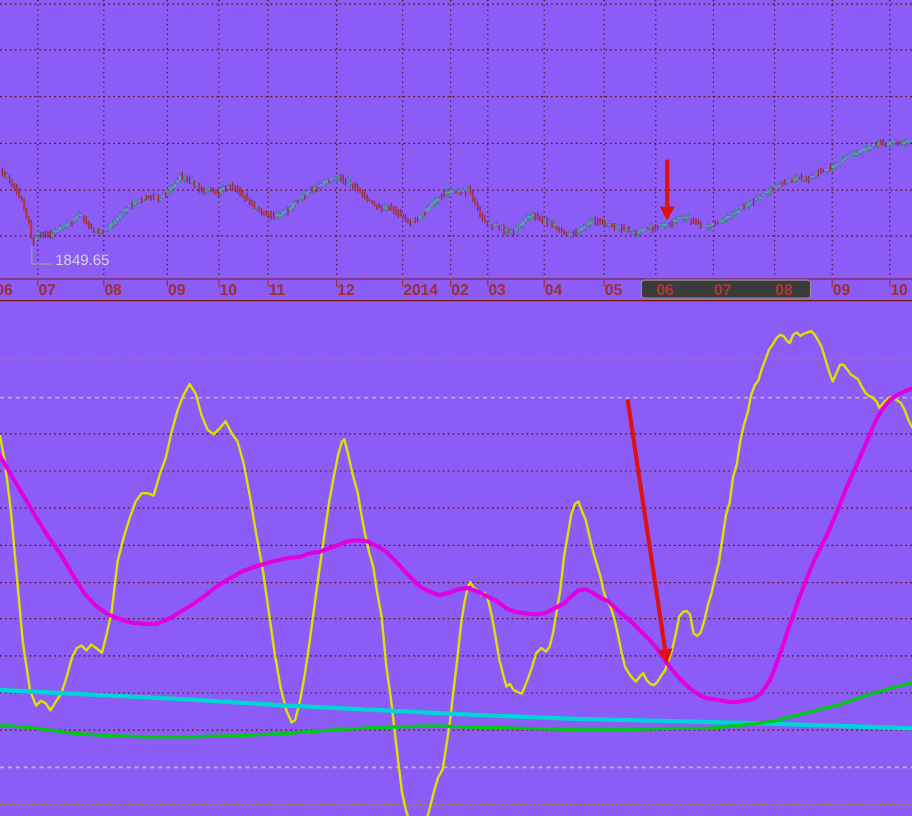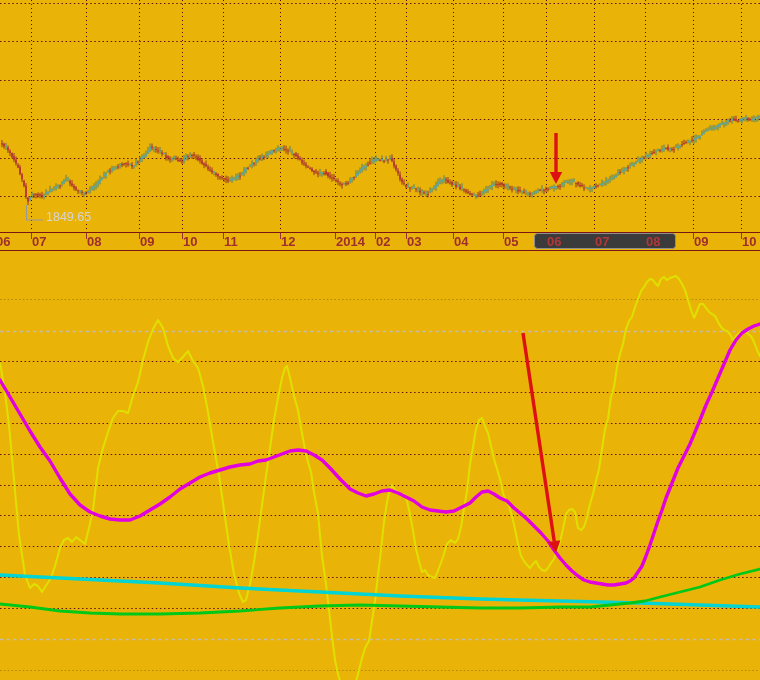--- a/index.html
+++ b/index.html
@@ -1,16 +1,16 @@
 <!DOCTYPE html>
 <html><head>
 <meta charset="utf-8">
 <style>
   html,body{margin:0;padding:0;background:#000;}
-  .screen{position:relative;width:760px;height:680px;background:#eab308;overflow:hidden;}
+  .screen{position:relative;width:760px;height:680px;background:#8b5cf6;overflow:hidden;}
   svg text{font-family:"Liberation Sans","DejaVu Sans",sans-serif;}
   .axis-label{font-size:13px;font-weight:bold;}
   .price-label{font-size:12.5px;font-weight:normal;}
 </style>
 </head>
 <body>
 
 <div class="screen">
   <svg id="chart" width="760" height="680" viewBox="0 0 760 680">
     <defs>

